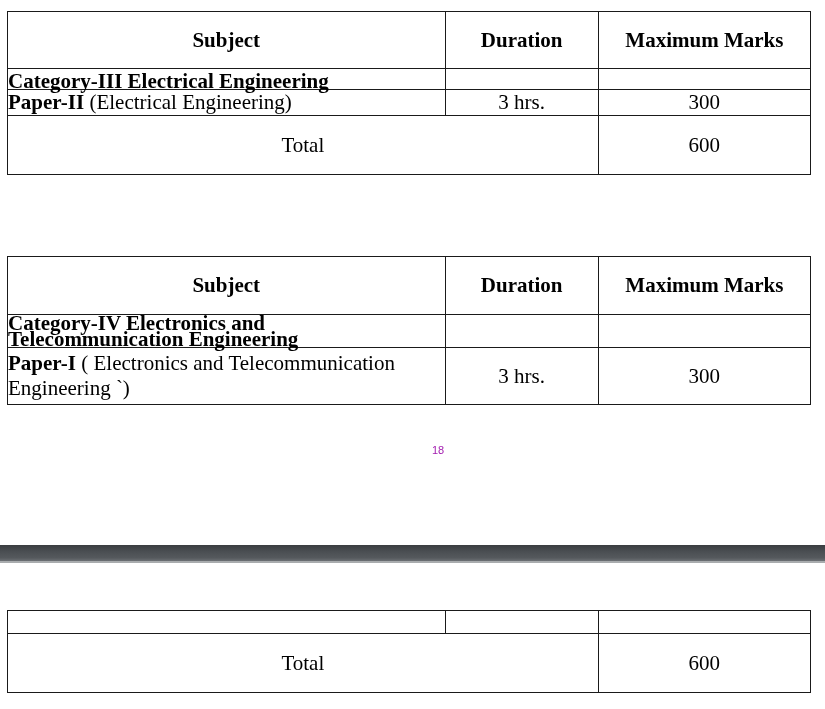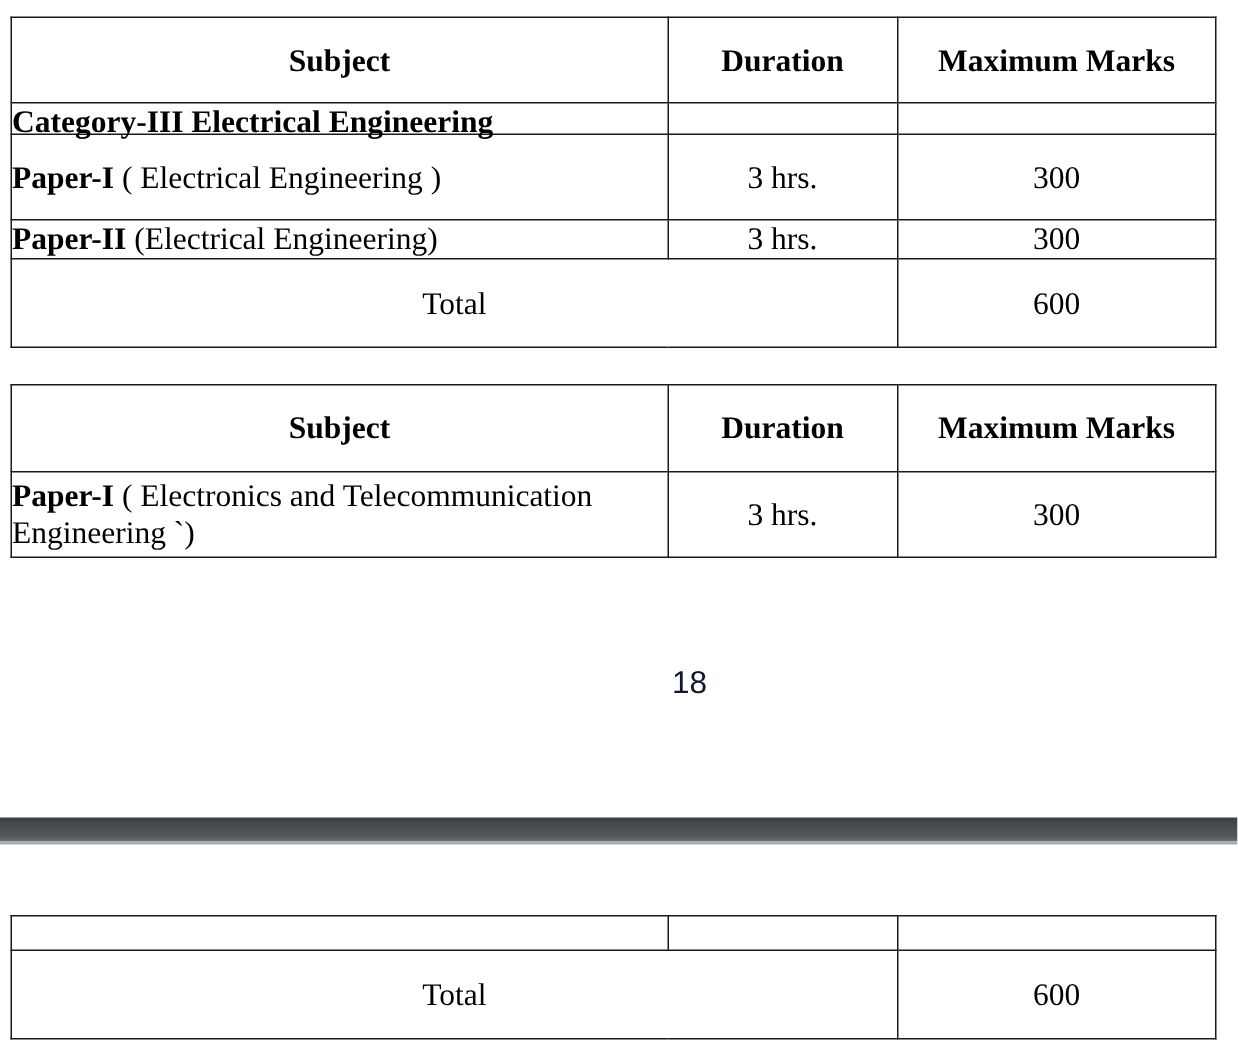--- a/index.html
+++ b/index.html
@@ -8,21 +8,21 @@
     .tbl { position: absolute; left: 7px; width: 804px; border-collapse: collapse; table-layout: fixed; }
     .tbl td { border: 1px solid #1a1a1a; padding: 0; font-size: 21px; vertical-align: middle; }
     .col-subj { width: 437px; }
     .col-dur { width: 153px; }
     .col-max { width: 212px; }
     .hdr td { font-weight: bold; text-align: center; }
     .cat td.subj { font-weight: bold; text-align: left; padding-left: 0px; vertical-align: bottom; line-height: 16px; }
     td.subj { text-align: left; }
     td.center { text-align: center; }
     .b { font-weight: bold; }
-    .pageno { position: absolute; left: 448px; top: 444px; font-family: "Liberation Sans", sans-serif; font-size: 21px; color: #0f172a; }
+    .pageno { position: absolute; left: 432px; top: 444px; font-family: "Liberation Sans", sans-serif; font-size: 11px; color: #a21caf; }
     .bar { position: absolute; left: 0; top: 545px; width: 825px; height: 18px;
            background: linear-gradient(to bottom, #3a3d40 0%, #4a4e52 40%, #55595d 80%, #6c7074 100%);
            border-bottom: 2px solid #a9acae; box-sizing: border-box; }
   </style>
 </head>
 <body>
 
 <table class="tbl" style="top:11px;">
   <colgroup>
       <col class="col-subj">
@@ -33,25 +33,20 @@
       <tr class="hdr" style="height:57px;">
     <td>Subject</td>
     <td>Duration</td>
     <td>Maximum Marks</td>
   </tr>
   <tr class="cat" style="height:21px;">
     <td class="subj">Category-III Electrical Engineering</td>
     <td></td>
     <td></td>
   </tr>
-  <tr style="height:57px;">
-    <td class="subj"><span class="b">Paper-I</span><span> ( Electrical Engineering )</span></td>
-    <td class="center">3 hrs.</td>
-    <td class="center">300</td>
-  </tr>
   <tr style="height:24px;font-family:Liberation Serif, serif;">
     <td class="subj"><span class="b">Paper-II</span><span> (Electrical Engineering)</span></td>
     <td class="center">3 hrs.</td>
     <td class="center">300</td>
   </tr>
   <tr style="height:59px;">
     <td colspan="2" class="center">Total</td>
     <td class="center">600</td>
   </tr>
 </tbody>
@@ -61,20 +56,25 @@
   <colgroup>
       <col class="col-subj">
       <col class="col-dur">
       <col class="col-max">
     </colgroup>
   <tbody>
       <tr class="hdr" style="height:58px;">
     <td>Subject</td>
     <td>Duration</td>
     <td>Maximum Marks</td>
+  </tr>
+  <tr class="cat" style="height:20px;">
+    <td class="subj">Category-IV Electronics and Telecommunication Engineering</td>
+    <td></td>
+    <td></td>
   </tr>
   <tr style="height:57px;margin-top:12px;">
     <td class="subj"><span class="b">Paper-I</span><span> ( Electronics and Telecommunication Engineering `)</span></td>
     <td class="center">3 hrs.</td>
     <td class="center">300</td>
   </tr>
 </tbody>
   </table>
 
 <div class="pageno">18</div>

